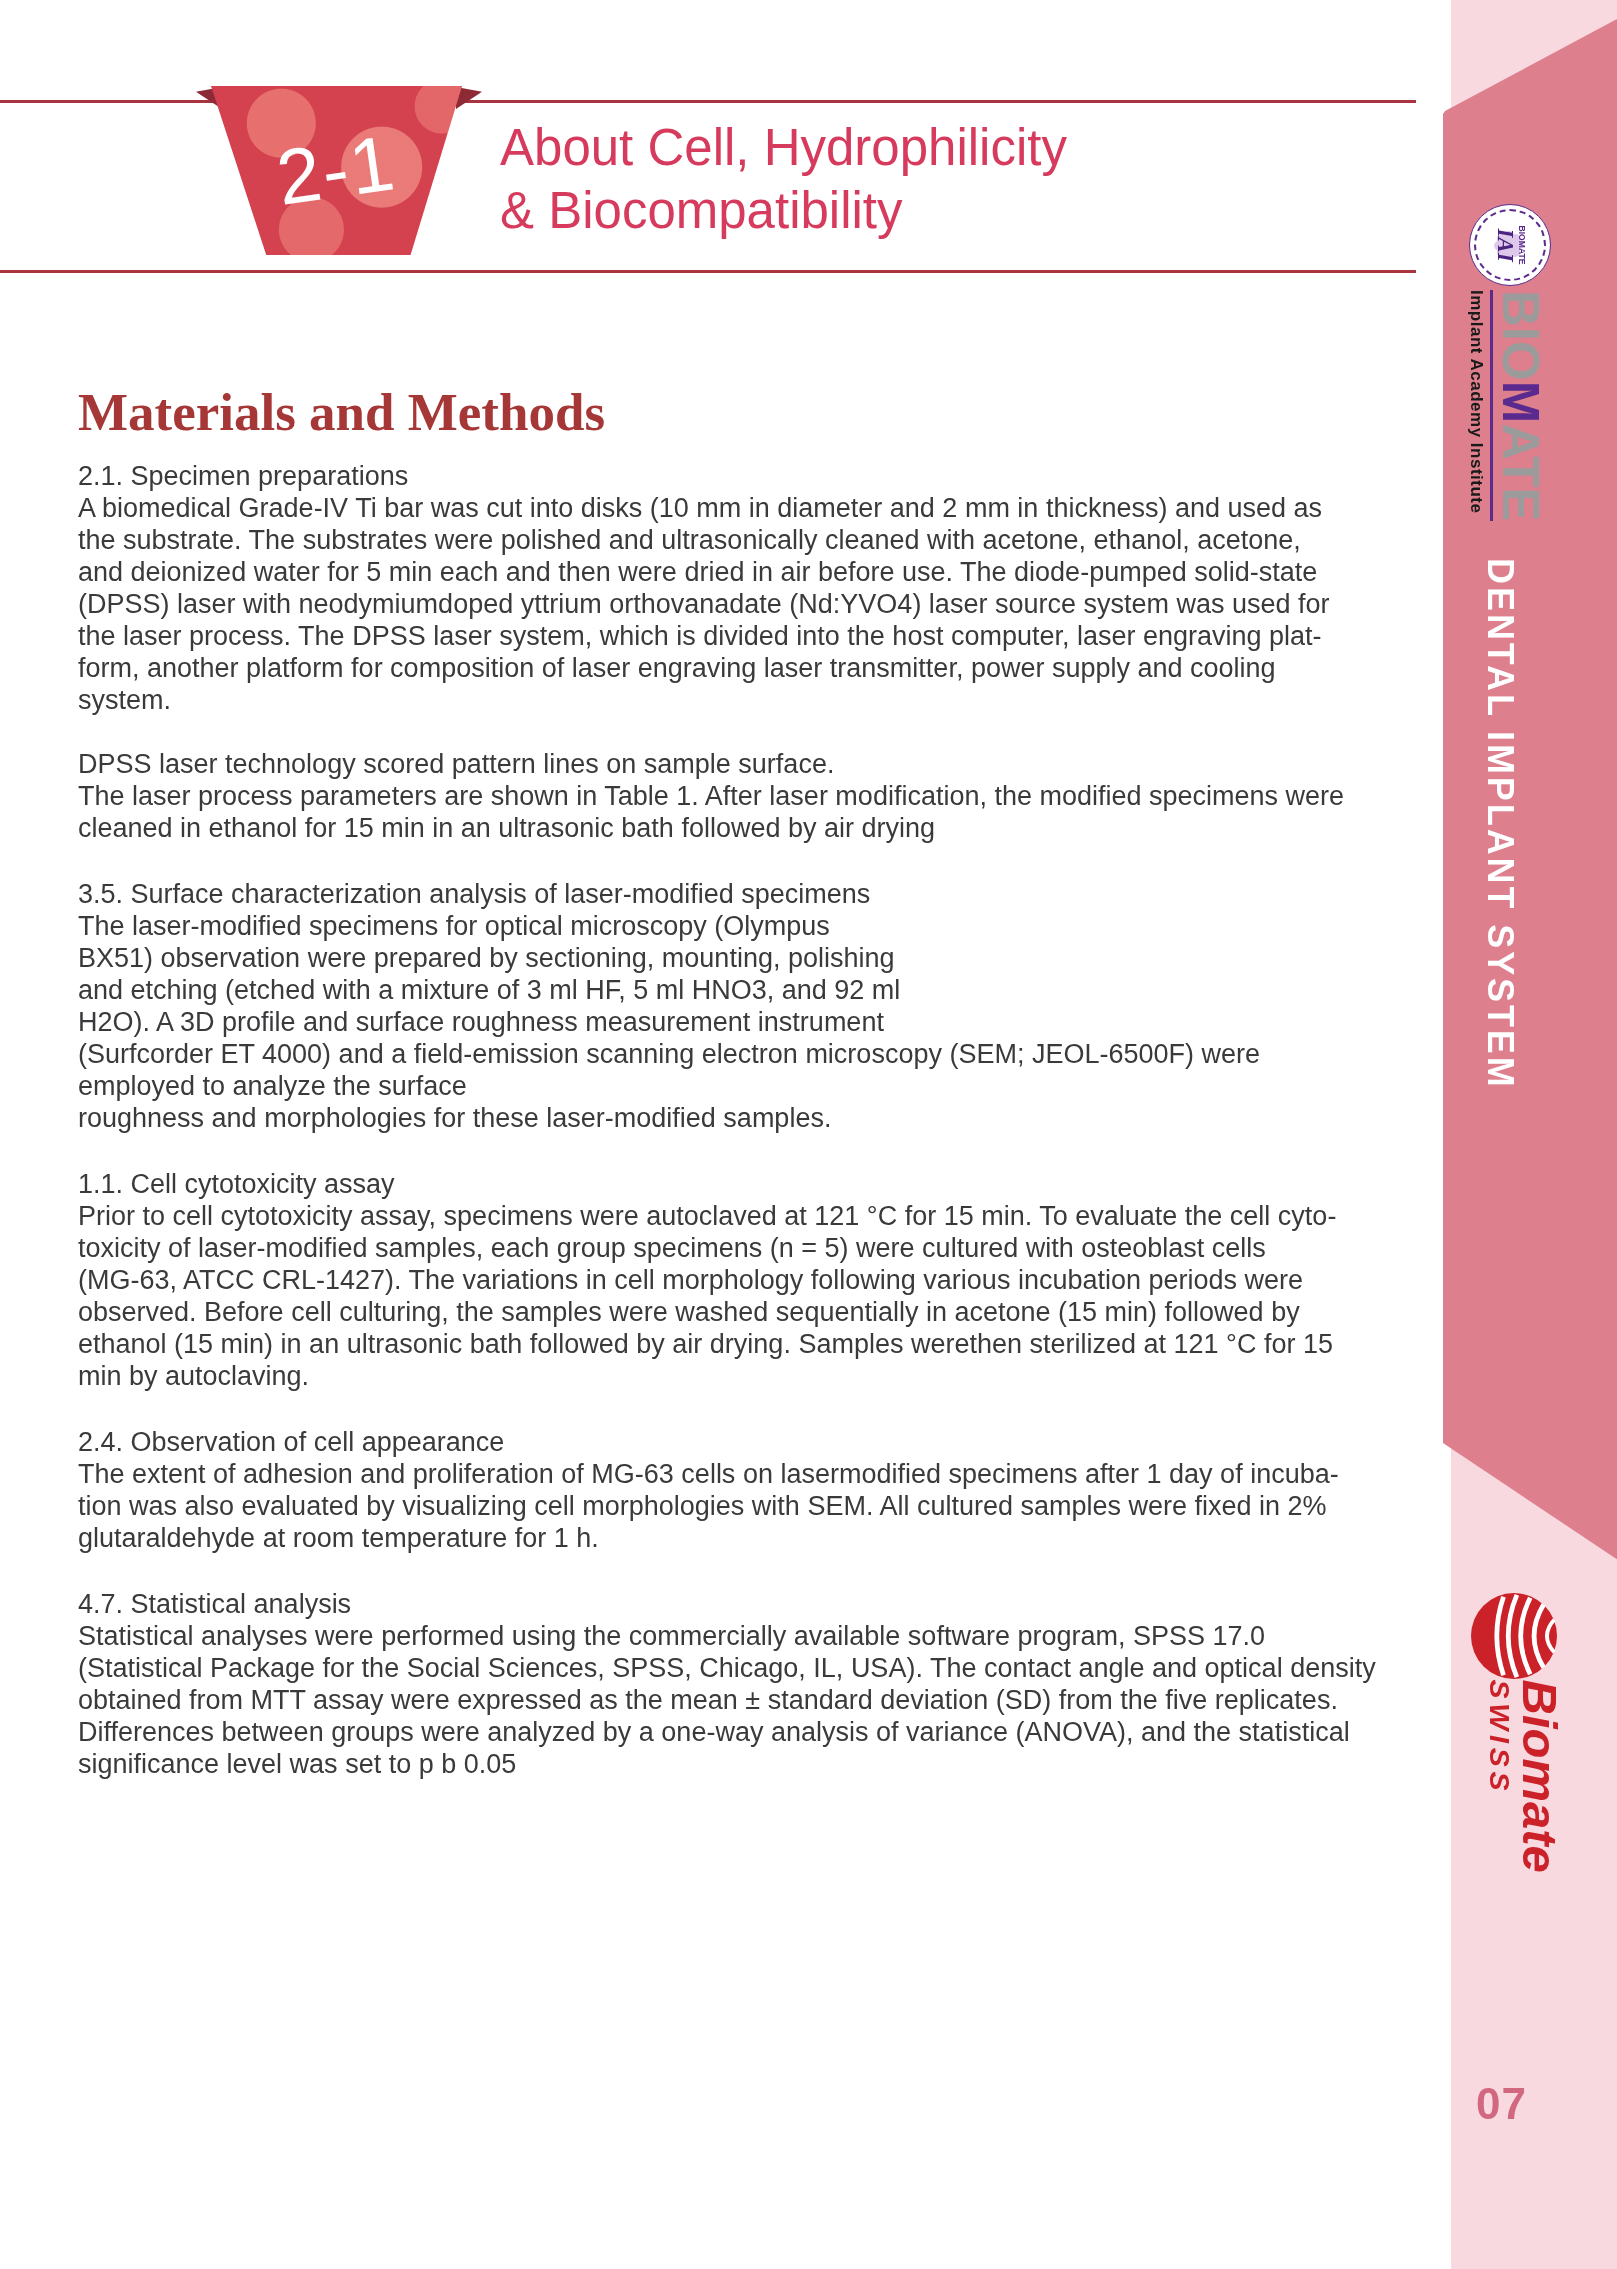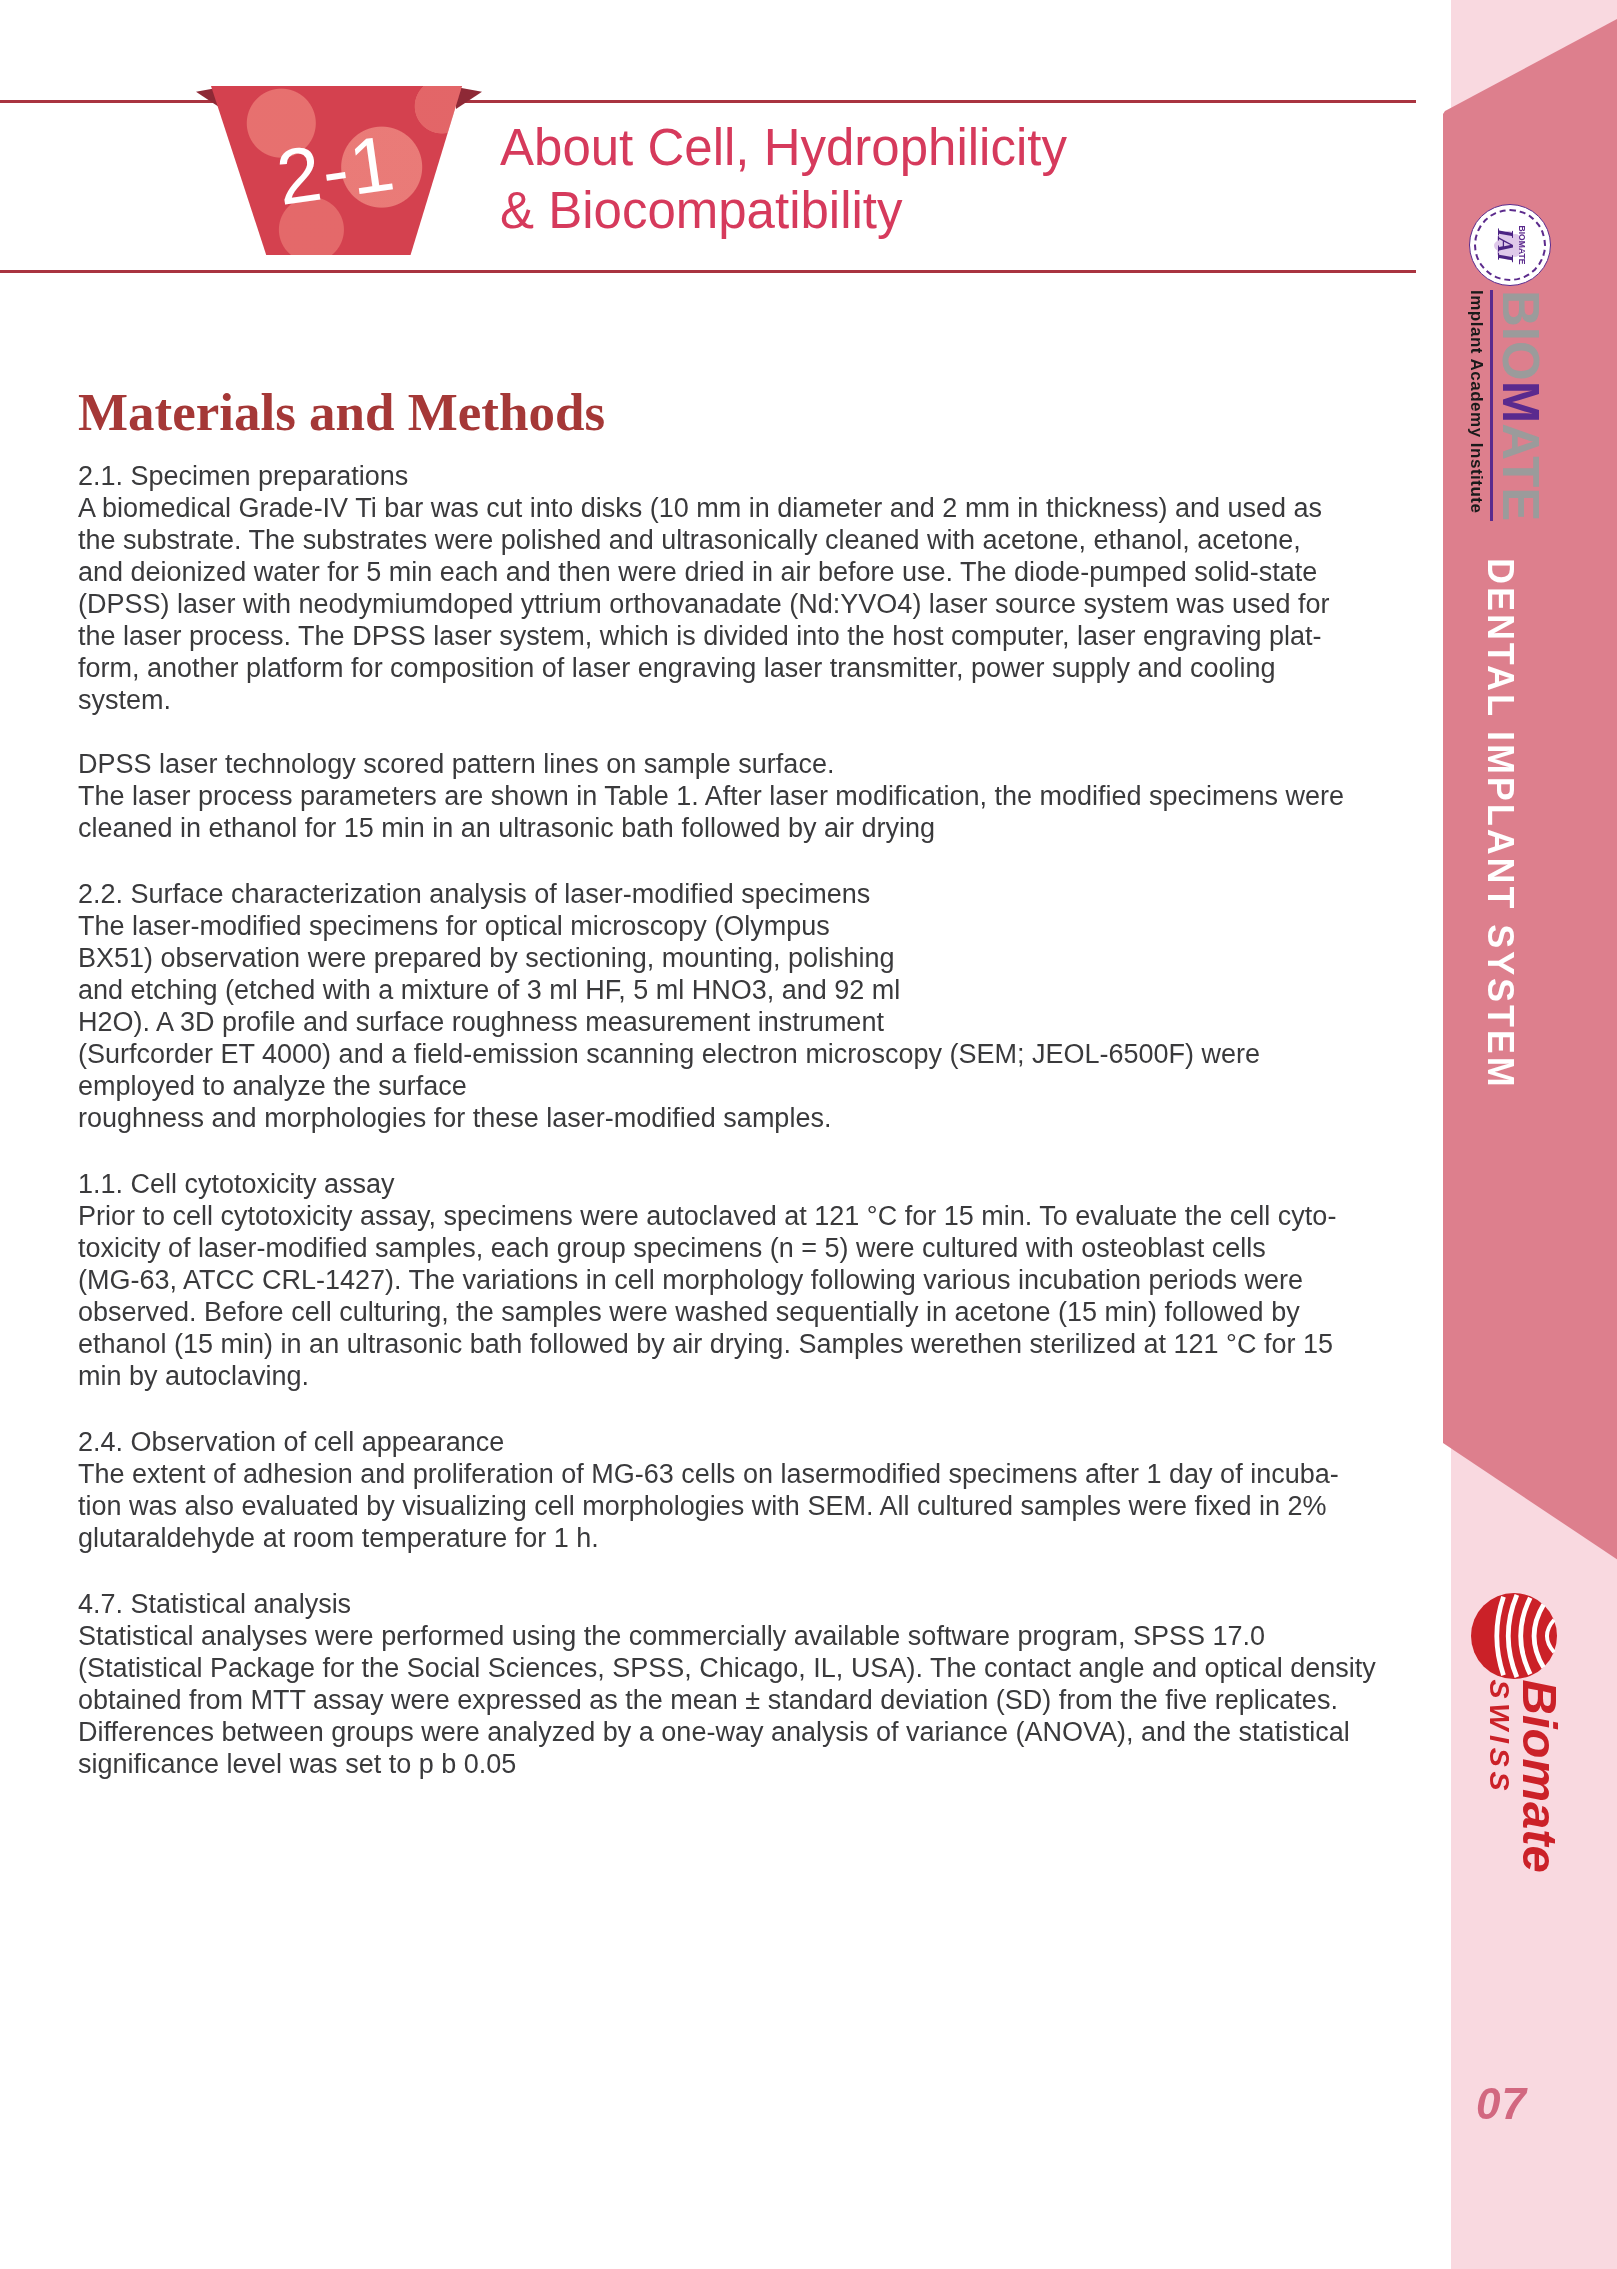--- a/index.html
+++ b/index.html
@@ -100,21 +100,21 @@
   }
   .globe{position:absolute;left:1471px;top:1593px;width:86px;height:86px;z-index:5;}
   .swiss-block{
     position:absolute;left:1404px;top:1744px;width:224px;height:95px;z-index:5;
     transform:rotate(90deg);color:#cb2128;
   }
   .swiss-name{font-size:49px;font-weight:700;font-style:italic;line-height:49px;}
   .swiss-sub{font-size:28.5px;font-weight:700;font-style:italic;letter-spacing:4.8px;line-height:30px;margin-top:0px;}
   .page-num{
     position:absolute;left:1476px;top:2079px;z-index:5;
-    color:#d26880;font-size:44px;font-weight:700;letter-spacing:1px;font-style:italic;
+    color:#d26880;font-size:44px;font-weight:700;letter-spacing:1px;
   }
 </style>
 </head>
 <body>
 
 <div class="pink-column"></div>
 <div class="rose-panel"></div>
 
 <div class="rule rule-top"></div>
 <div class="rule rule-bottom"></div>
@@ -141,21 +141,21 @@
 form, another platform for composition of laser engraving laser transmitter, power supply and cooling
 system.</div>
   </div>
   <div class="sec">
 
     <div class="sec-lines">DPSS laser technology scored pattern lines on sample surface.
 The laser process parameters are shown in Table 1. After laser modification, the modified specimens were
 cleaned in ethanol for 15 min in an ultrasonic bath followed by air drying</div>
   </div>
   <div class="sec">
-    <div class="sec-title">2.2. Surface characterization analysis of laser-modified specimens</div>
+    <div class="sec-title">3.5. Surface characterization analysis of laser-modified specimens</div>
     <div class="sec-lines">The laser-modified specimens for optical microscopy (Olympus
 BX51) observation were prepared by sectioning, mounting, polishing
 and etching (etched with a mixture of 3 ml HF, 5 ml HNO3, and 92 ml
 H2O). A 3D profile and surface roughness measurement instrument
 (Surfcorder ET 4000) and a field-emission scanning electron microscopy (SEM; JEOL-6500F) were
 employed to analyze the surface
 roughness and morphologies for these laser-modified samples.</div>
   </div>
   <div class="sec">
     <div class="sec-title">1.1. Cell cytotoxicity assay</div>

